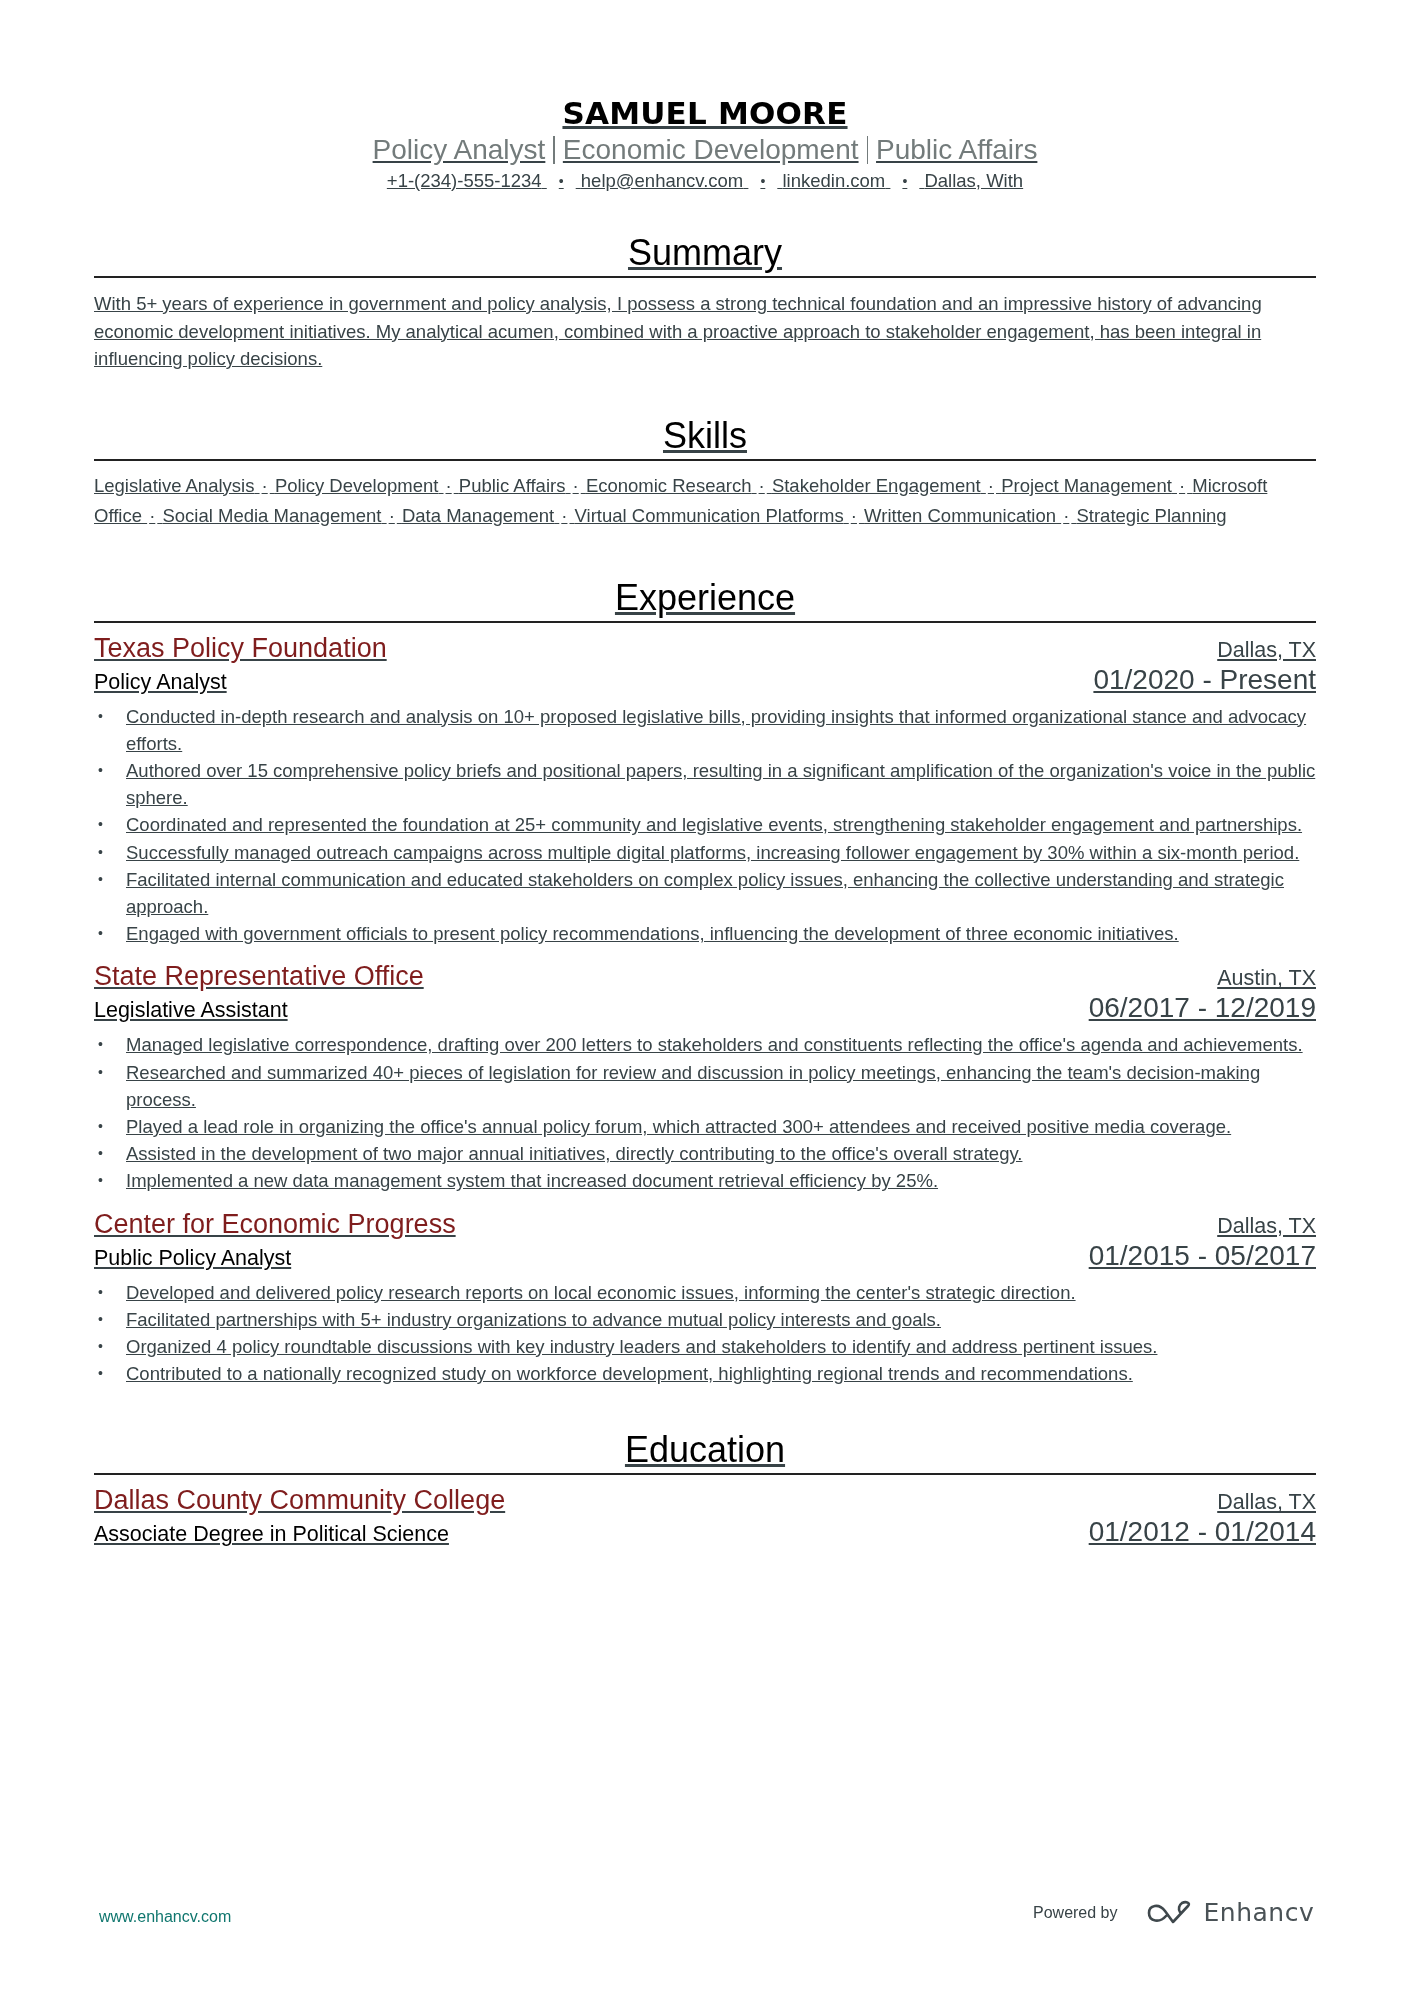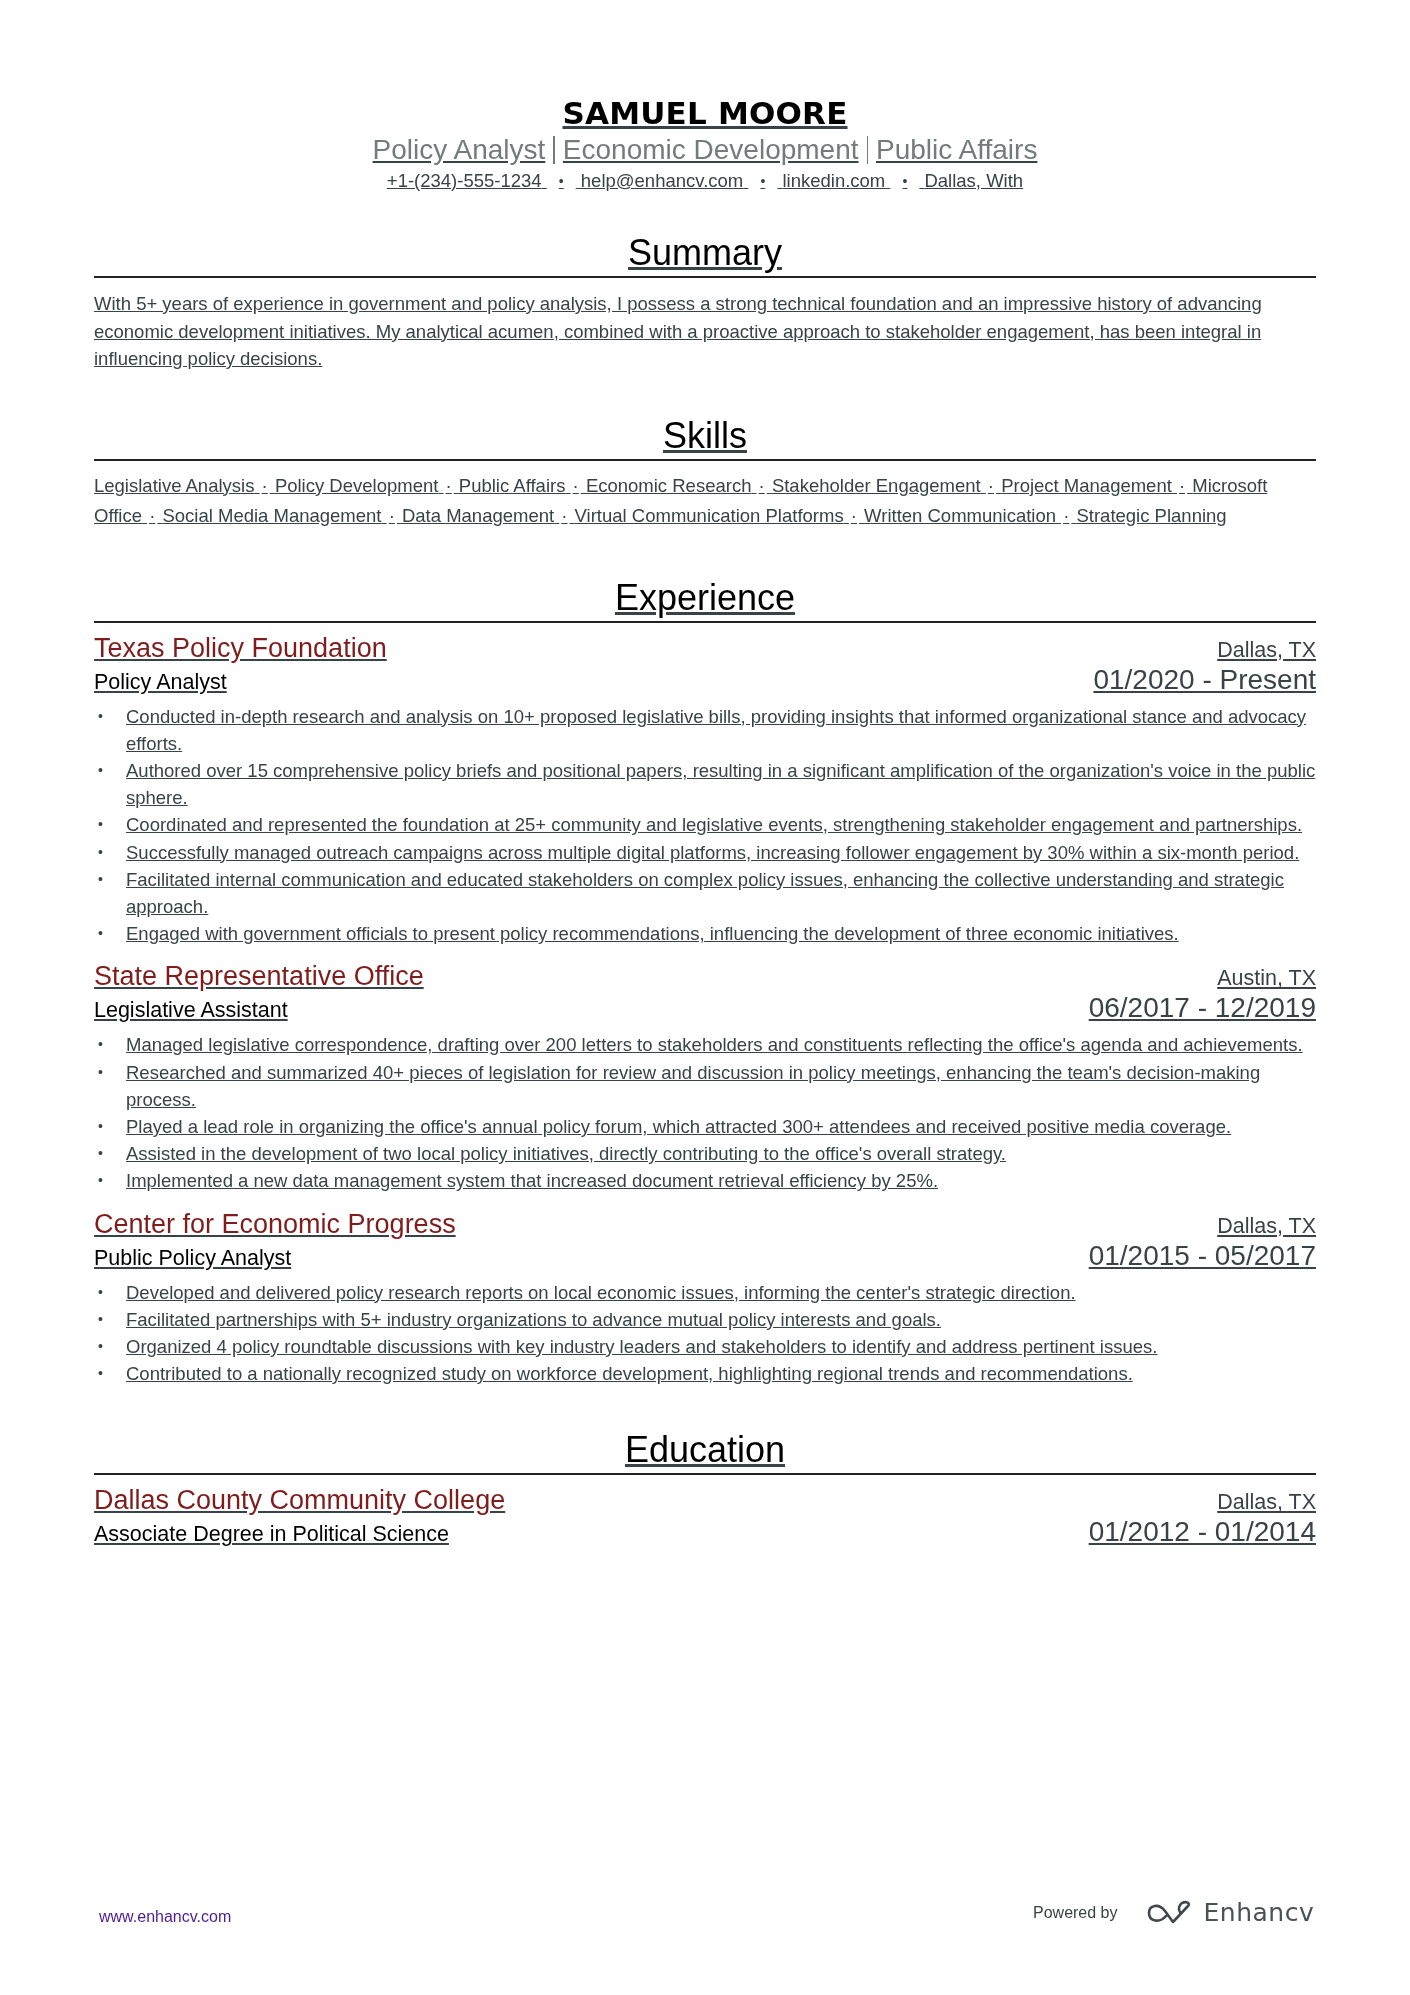--- a/index.html
+++ b/index.html
@@ -25,21 +25,21 @@
   .entry-top { display: flex; justify-content: space-between; align-items: baseline; }
   .company { font-size: 27px; color: #7f1d1d; line-height: 34px; }
   .location { font-size: 21.5px; color: #384347; line-height: 30px; }
   .entry-sub { display: flex; justify-content: space-between; align-items: baseline; margin-top: 0; }
   .role { font-size: 21.5px; color: #000; line-height: 30px; }
   .dates { font-size: 28px; color: #384347; line-height: 30px; }
   .bullets { list-style: none; margin-top: 6px; }
   .bullets li { position: relative; padding-left: 32px; font-size: 18.5px; line-height: 27.2px; color: #384347; }
   .bullets li .b { position: absolute; left: 4px; top: 0; font-size: 14px; }
 
-  .footer-left { position: absolute; left: 99px; top: 1908px; font-size: 16px; color: #4c1d95; }
+  .footer-left { position: absolute; left: 99px; top: 1908px; font-size: 16px; color: #0f766e; }
   .footer-right { position: absolute; left: 1033px; top: 1898px; display: flex; align-items: center; }
   .powered { font-size: 16px; color: #384347; }
   .logo { margin-left: 28px; display: flex; align-items: center; }
   .logo-text { font-family: "DejaVu Sans", sans-serif; font-size: 25px; color: #4a5256; margin-left: 10px; letter-spacing: 0.5px; }
 </style>
 </head>
 <body>
 
 <div class="page">
 
@@ -100,21 +100,21 @@
         <span class="location">Austin, TX</span>
       </div>
       <div class="entry-sub">
         <span class="role">Legislative Assistant</span>
         <span class="dates">06/2017 - 12/2019</span>
       </div>
       <ul class="bullets">
         <li><span class="b">•</span><span>Managed legislative correspondence, drafting over 200 letters to stakeholders and constituents reflecting the office's agenda and achievements.</span></li>
         <li><span class="b">•</span><span>Researched and summarized 40+ pieces of legislation for review and discussion in policy meetings, enhancing the team's decision-making process.</span></li>
         <li><span class="b">•</span><span>Played a lead role in organizing the office's annual policy forum, which attracted 300+ attendees and received positive media coverage.</span></li>
-        <li><span class="b">•</span><span>Assisted in the development of two local policy initiatives, directly contributing to the office's overall strategy.</span></li>
+        <li><span class="b">•</span><span>Assisted in the development of two major annual initiatives, directly contributing to the office's overall strategy.</span></li>
         <li><span class="b">•</span><span>Implemented a new data management system that increased document retrieval efficiency by 25%.</span></li>
       </ul>
     </div>
 
     <div class="entry" style="margin-top:12px;">
       <div class="entry-top">
         <span class="company">Center for Economic Progress</span>
         <span class="location">Dallas, TX</span>
       </div>
       <div class="entry-sub">

